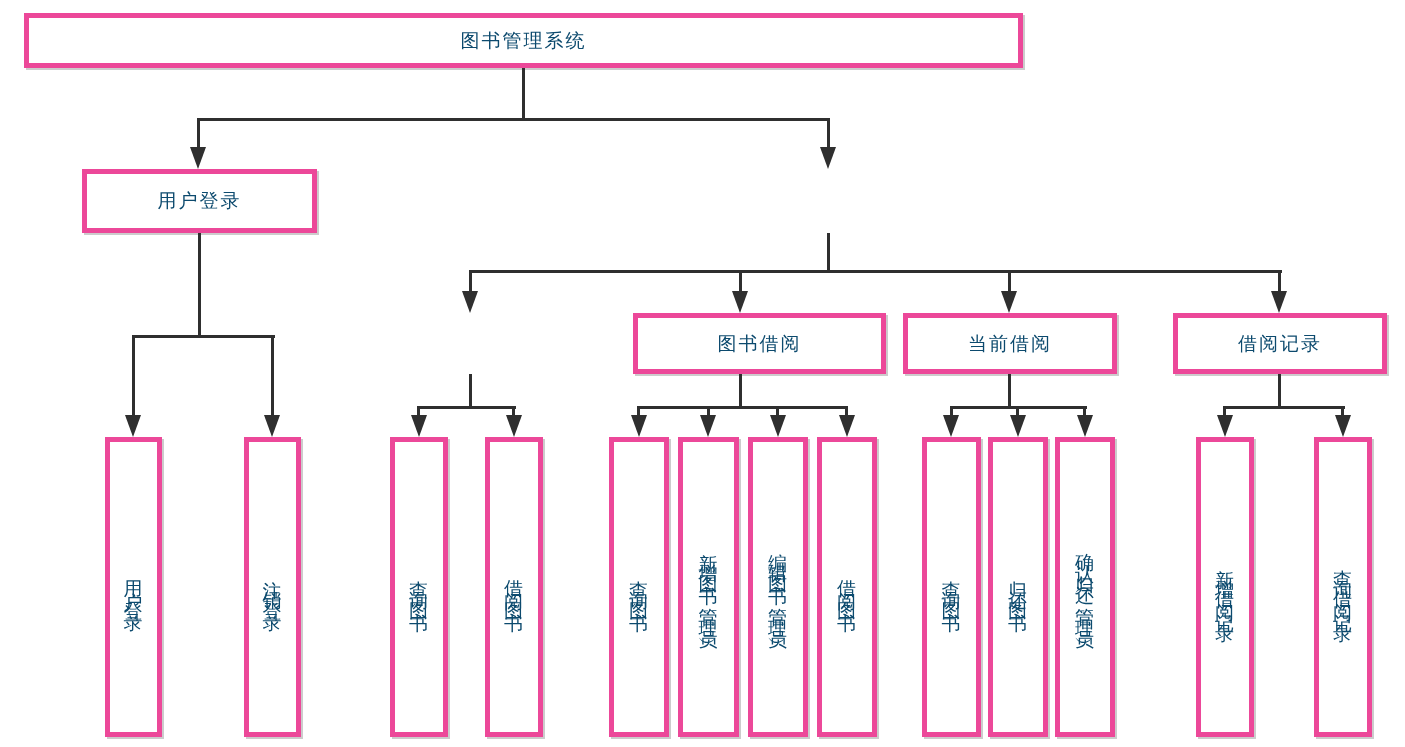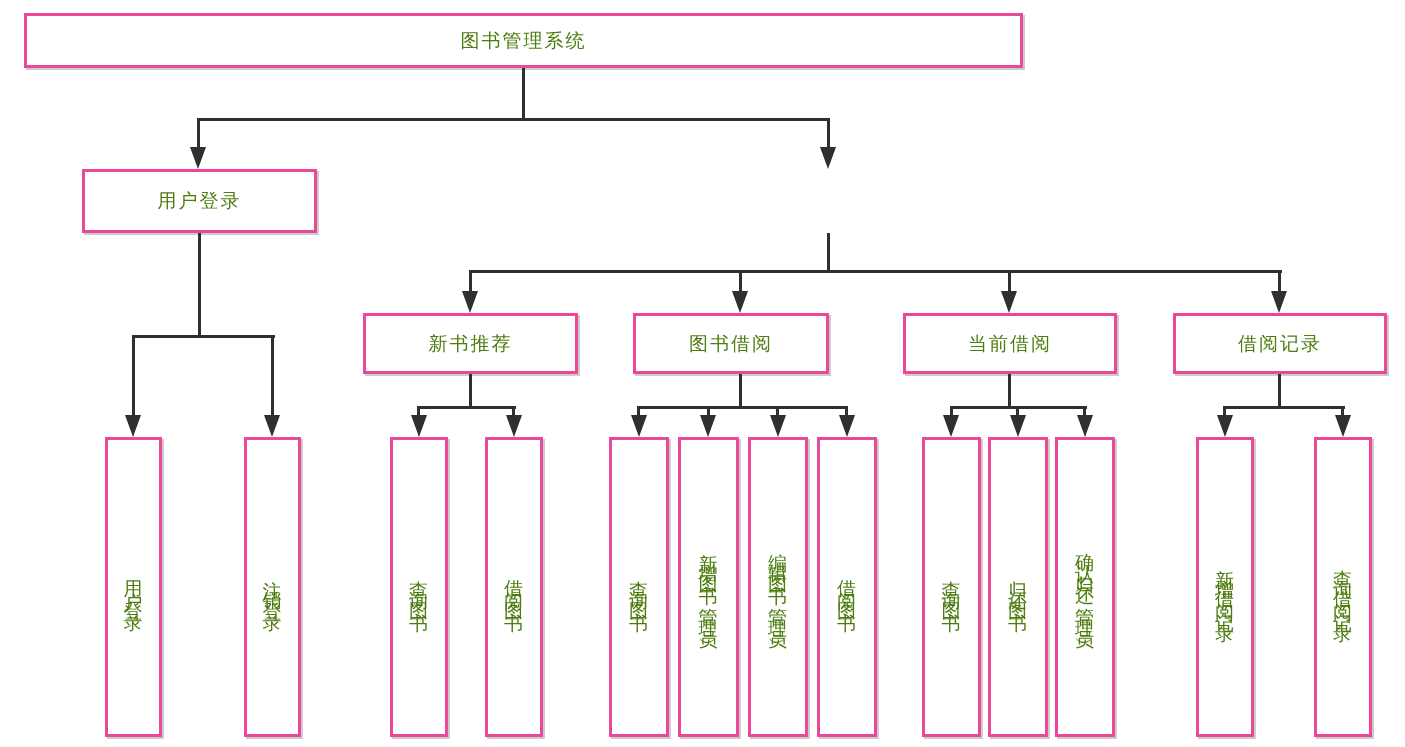--- a/index.html
+++ b/index.html
@@ -1,24 +1,24 @@
 <!DOCTYPE html>
 <html><head>
 <meta charset="utf-8">
 <style>
   html,body{margin:0;padding:0;background:#fff;}
   .canvas{
     position:relative;width:1405px;height:747px;background:#ffffff;
     font-family:"Liberation Sans", sans-serif;color:#222222;overflow:hidden;
   }
   .box{
-    position:absolute;background:#ffffff;border:3px solid #ec4899;
+    position:absolute;background:#ffffff;border:5px solid #ec4899;
     box-shadow:2px 2px 0 rgba(110,110,110,.35);
     display:flex;align-items:center;justify-content:center;
-    box-sizing:border-box;font-size:19px;letter-spacing:2px;color:#4d7c0f;
+    box-sizing:border-box;font-size:19px;letter-spacing:2px;color:#0c4a6e;
   }
   .vbox span{
     writing-mode:vertical-rl;text-orientation:mixed;
     letter-spacing:11px;line-height:1;font-size:19px;
   }
   .hl,.vl{position:absolute;background:#2f2f2f;}
   .hl{height:3px;}
   .vl{width:3px;}
   .arr{
     position:absolute;width:0;height:0;
@@ -58,22 +58,21 @@
   <div class="hl" style="left:469px;top:270px;width:813px;"></div>
   <div class="vl" style="left:469px;top:270px;height:23px;"></div>
   <div class="arr" style="left:462px;top:291px;"></div>
   <div class="vl" style="left:739px;top:270px;height:23px;"></div>
   <div class="arr" style="left:732px;top:291px;"></div>
   <div class="vl" style="left:1008px;top:270px;height:23px;"></div>
   <div class="arr" style="left:1001px;top:291px;"></div>
   <div class="vl" style="left:1278px;top:270px;height:23px;"></div>
   <div class="arr" style="left:1271px;top:291px;"></div>
 
-  <div class="box" style="left:363px;top:313px;width:215px;height:61px;">新书推荐</div>
-  <div class="box" style="left:633px;top:313px;width:196px;height:61px;">图书借阅</div>
+  <div class="box" style="left:633px;top:313px;width:253px;height:61px;">图书借阅</div>
   <div class="box" style="left:903px;top:313px;width:214px;height:61px;">当前借阅</div>
   <div class="box" style="left:1173px;top:313px;width:214px;height:61px;">借阅记录</div>
 
   <div class="vl" style="left:469px;top:374px;height:34px;"></div>
   <div class="hl" style="left:417px;top:406px;width:99px;"></div>
   <div class="vl" style="left:417px;top:406px;height:11px;"></div>
   <div class="arr" style="left:411px;top:415px;"></div>
   <div class="vl" style="left:512px;top:406px;height:11px;"></div>
   <div class="arr" style="left:506px;top:415px;"></div>
 

